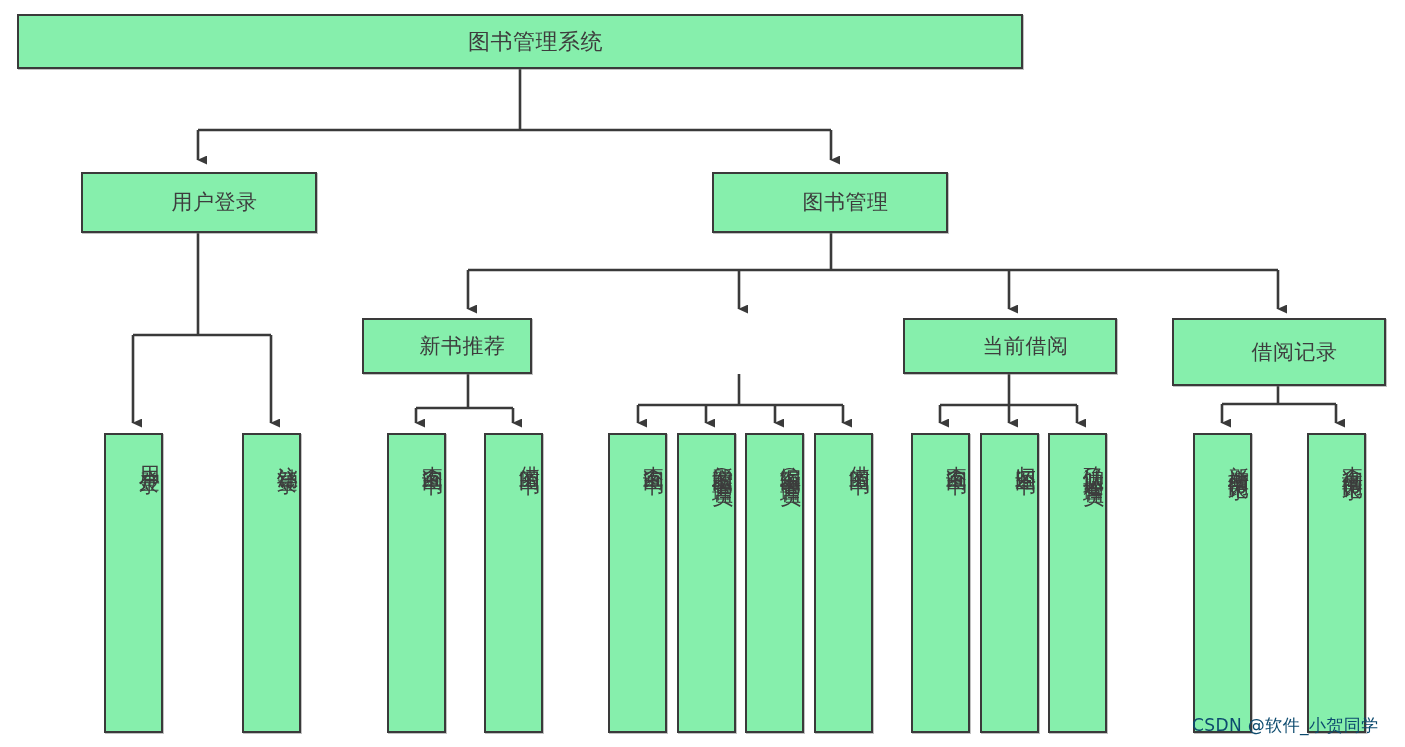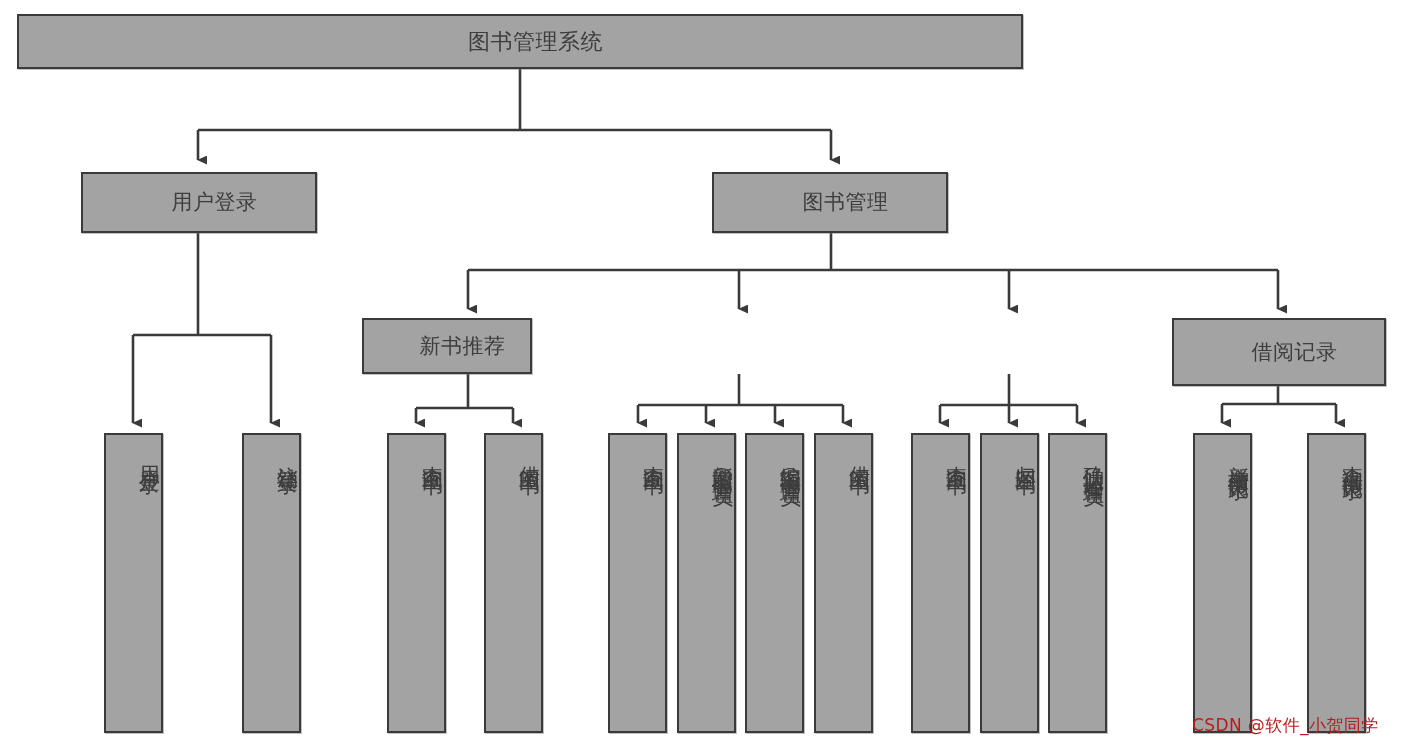--- a/index.html
+++ b/index.html
@@ -25,21 +25,21 @@
     left: 0;
     top: 0;
     width: 1405px;
     height: 747px;
     pointer-events: none;
   }
   .node {
     position: absolute;
     box-sizing: border-box;
     border: 2.5px solid #3a3a3a;
-    background: #a3a3a3;
+    background: #86efac;
     display: flex;
     align-items: center;
     justify-content: center;
     color: #3d3d3d;
     box-shadow: 1px 1px 0 rgba(120,120,120,0.45);
     padding-left: 31px;
   }
   .node .label {
     display: block;
     text-align: center;
@@ -62,21 +62,21 @@
     letter-spacing: 3px;
     line-height: 1;
     white-space: nowrap;
   }
   #root-node .label { font-size: 22px; }
   .watermark {
     position: absolute;
     left: 1192px;
     top: 714px;
     font-size: 17px;
-    color: #b91c1c;
+    color: #0c4a6e;
     white-space: nowrap;
     letter-spacing: 0.4px;
   }
 </style>
 </head>
 <body>
 
 <div id="diagram-root">
 
   <svg class="connectors" viewBox="0 0 1405 747" xmlns="http://www.w3.org/2000/svg">
@@ -136,20 +136,23 @@
   <div class="node horizontal" style="left:81px; top:172px; width:236px; height:61px;">
     <span class="label">用户登录</span>
   </div>
   <div class="node horizontal" style="left:712px; top:172px; width:236px; height:61px;">
     <span class="label">图书管理</span>
   </div>
 
   <div class="node horizontal" style="left:362px; top:318px; width:170px; height:56px;">
     <span class="label">新书推荐</span>
   </div>
+  <div class="node horizontal" style="left:903px; top:318px; width:214px; height:56px;">
+    <span class="label">当前借阅</span>
+  </div>
   <div class="node horizontal" style="left:1172px; top:318px; width:214px; height:68px;">
     <span class="label">借阅记录</span>
   </div>
 
   <div class="node vertical" style="left:104px; top:433px; width:59px; height:300px;">
     <span class="label">用户登录</span>
   </div>
   <div class="node vertical" style="left:242px; top:433px; width:59px; height:300px;">
     <span class="label">注销登录</span>
   </div>

